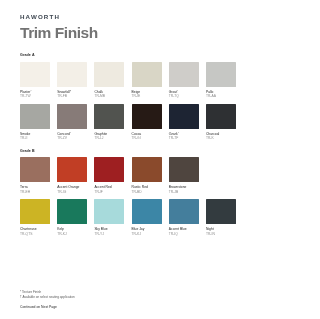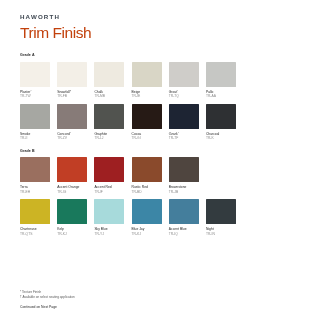--- a/index.html
+++ b/index.html
@@ -29,23 +29,23 @@
     padding-top: 14px;
     font-size: 6.2px;
     letter-spacing: 1.15px;
     font-weight: 700;
     color: #3d4650;
     line-height: 1;
   }
   .doc-title {
     margin-top: 5px;
     font-size: 15.5px;
-    font-weight: 400;
+    font-weight: 700;
     letter-spacing: -0.45px;
-    color: #c2410c;
+    color: #737373;
     line-height: 1.05;
   }
 
   
   .section {
     margin-top: 13px;
   }
   .section.second {
     margin-top: 9px;
   }

